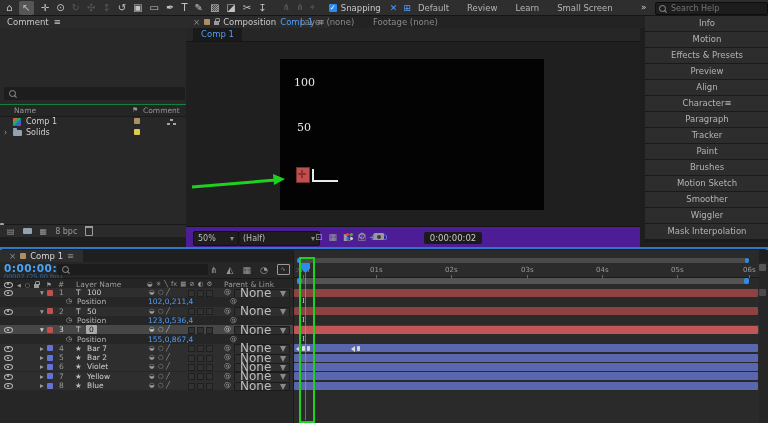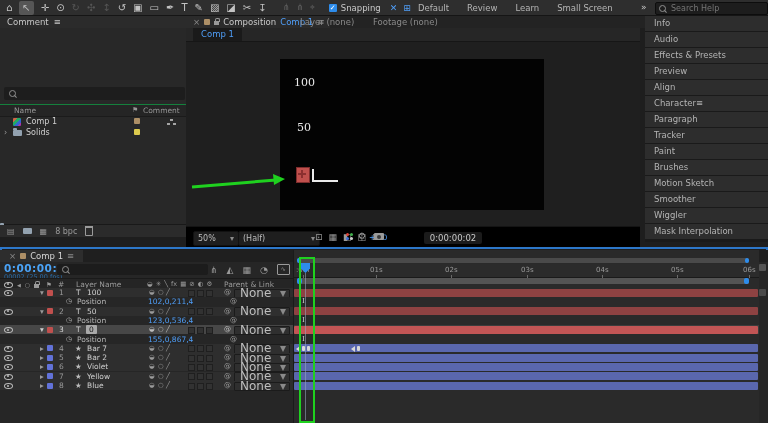--- a/index.html
+++ b/index.html
@@ -66,36 +66,36 @@
   .vtab{position:absolute;left:7px;top:0;height:13px;line-height:13px;padding:0 8px;background:#1a1a1a;
         font-size:8.5px}
   .comp{position:absolute;left:94px;top:31px;width:264px;height:151px;background:#030303}
   .ctext{position:absolute;font-family:"DejaVu Serif",serif;color:#eaeaea;font-size:11px}
   .redsq{position:absolute;left:16px;top:108px;width:12px;height:14px;background:#c0504d;
          border:1px solid #7e2d2d}
   .redsq::before{content:"";position:absolute;left:4px;top:2px;width:2px;height:8px;background:#8b2f2f}
   .redsq::after{content:"";position:absolute;left:1px;top:5px;width:8px;height:2px;background:#8b2f2f}
   .lv{position:absolute;left:32px;top:110px;width:2px;height:13px;background:#eaeaea}
   .lh{position:absolute;left:32px;top:121px;width:26px;height:2px;background:#eaeaea}
-  .vbar{position:absolute;left:0;top:198px;width:454px;height:22px;background:#000000;
+  .vbar{position:absolute;left:0;top:198px;width:454px;height:22px;background:#4c1d95;
         border-top:1px solid #141414;font-size:8px;color:#9a9a9a}
   .dd{position:absolute;top:4px;height:13px;background:#1e1e1e;border:1px solid #111;border-radius:2px;
       display:flex;align-items:center;justify-content:space-between;padding:0 4px;color:#bdbdbd}
   .vicons{position:absolute;left:129px;top:5px;display:flex;gap:6px;font-size:9px}
   .rgb{position:absolute;left:160px;top:6px;width:3px;height:3px;border-radius:50%;background:#e04438;
        box-shadow:4px 0 0 #3fae4a,0 4px 0 #3f6fd8,4px 4px 0 #cfcfcf}
   .cam{position:absolute;left:188px;top:6px;width:10px;height:7px;background:#9a9a9a;border-radius:1px}
   .cam::before{content:"";position:absolute;left:3px;top:1.5px;width:4px;height:4px;border-radius:50%;
                background:#3a3a3a}
   .tcbox{position:absolute;left:238px;top:5px;width:58px;height:12px;background:#1b1b1b;border-radius:2px;
          text-align:center;line-height:12px;color:#c9c9c9;font-size:8.5px}
   
   .sidebar{position:absolute;left:645px;top:16px;width:123px;height:226px;background:#1a1a1a}
   .srow{height:15px;margin-bottom:1px;background:#2d2d2d;line-height:15px;padding-left:9px;
-        font-size:8.5px;color:#b4b4b4;display:flex;justify-content:flex-start;padding-right:8px}
+        font-size:8.5px;color:#b4b4b4;display:flex;justify-content:center;padding-right:8px}
   
   .tline{position:absolute;left:0;top:250px;width:768px;height:173px;background:#262626}
   .tl-blue-top{position:absolute;left:0;top:247px;width:768px;height:2px;background:#2d77c9}
   .tl-blue-side{position:absolute;top:249px;width:2px;height:174px;background:#2d77c9}
   .tl-tabs{position:absolute;left:0;top:0;width:768px;height:12px;background:#1f1f1f}
   .tl-tab{position:absolute;left:0;top:0;height:12px;background:#2d2d2d;display:flex;align-items:center;
           gap:4px;padding:0 9px;font-size:8.5px;color:#d6d6d6}
   .time{position:absolute;left:4px;top:12px;font-size:10.5px;font-weight:bold;color:#4aa3f7;
         letter-spacing:.5px}
   .finfo{position:absolute;left:4px;top:23px;font-size:6.5px;color:#2a6ca8}
@@ -287,21 +287,21 @@
       <span class="cam"></span>
       <span class="tcbox">0:00:00:02</span>
     </div>
   </div>
 
   <div class="sidebar">
     <div class="srow">
         <span>Info</span>
       </div>
     <div class="srow">
-        <span>Audio</span>
+        <span>Motion</span>
       </div>
     <div class="srow">
         <span>Effects &amp; Presets</span>
       </div>
     <div class="srow">
         <span>Preview</span>
       </div>
     <div class="srow">
         <span>Align</span>
       </div>

